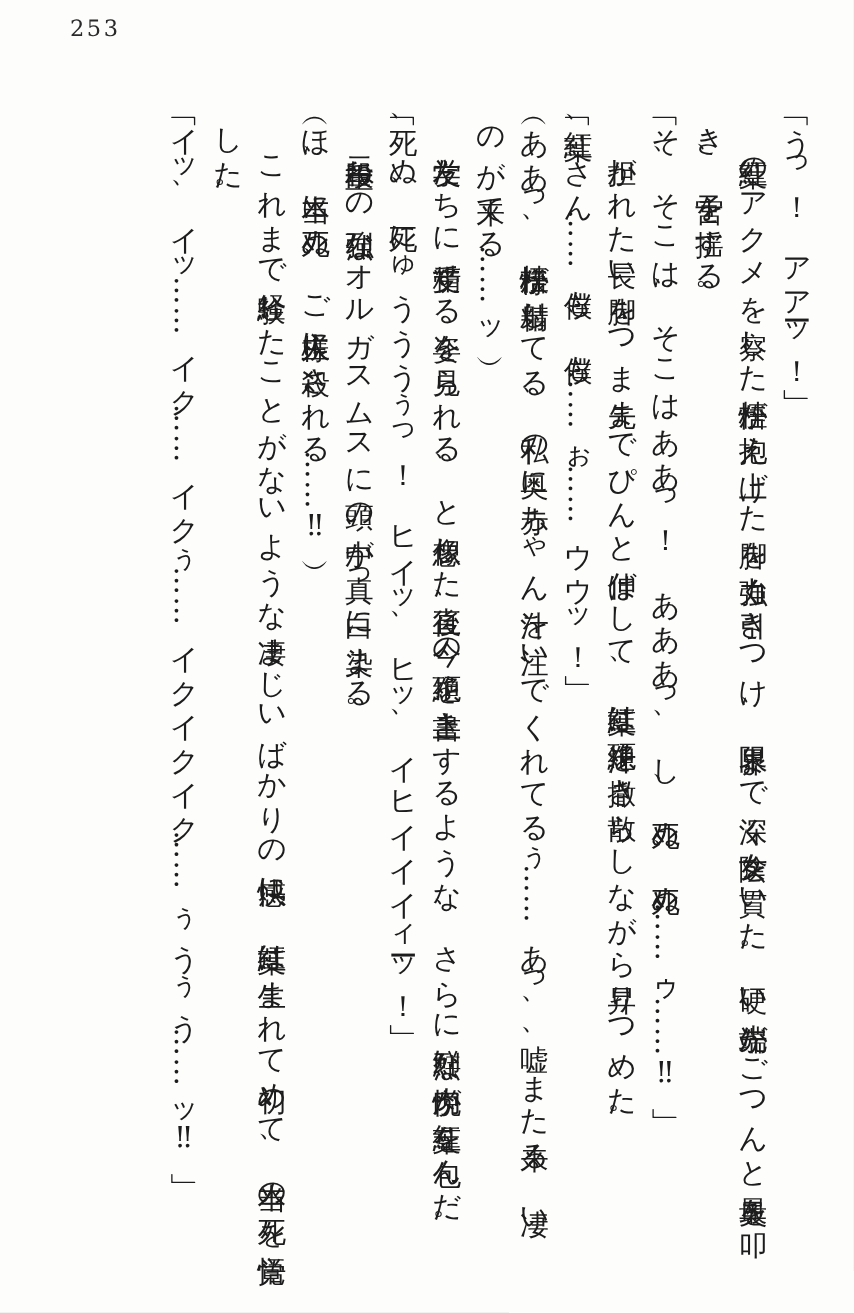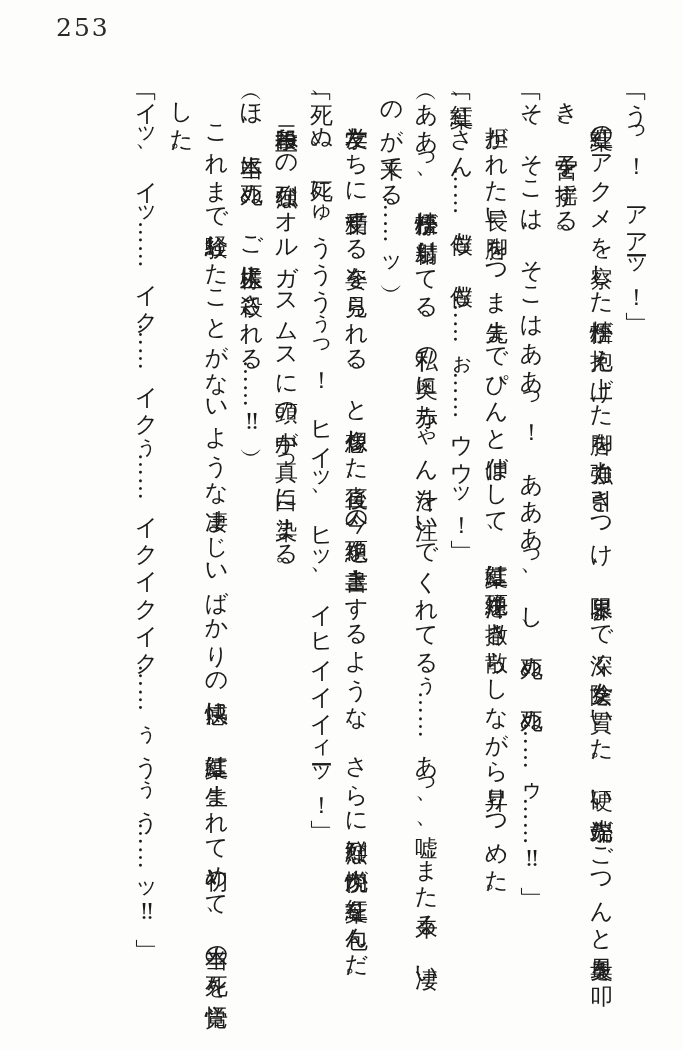--- a/index.html
+++ b/index.html
@@ -14,21 +14,21 @@
     margin: 0 auto;
     background: #fdfdfc;
     color: #1c1c1c;
     font-family: "DejaVu Serif", "Liberation Serif", serif;
     overflow: hidden;
   }
   .page-number {
     position: absolute;
     top: 13px;
     left: 56px;
-    font-size: 25px;
+    font-size: 18px;
     letter-spacing: 2px;
     color: #2a2a2a;
   }
   .text-area {
     position: absolute;
     top: 86px;
     left: 38px;
     width: 616px;
     height: 918px;
     writing-mode: vertical-rl;

